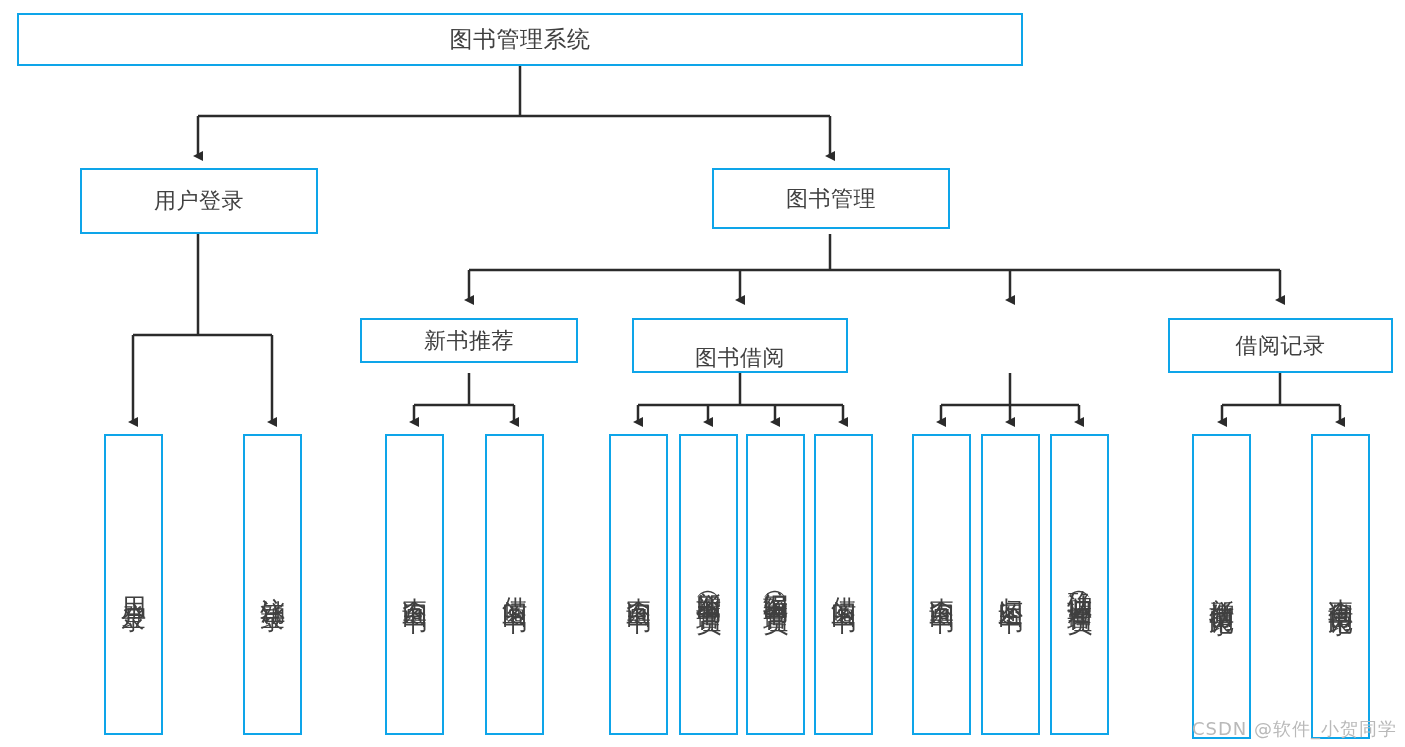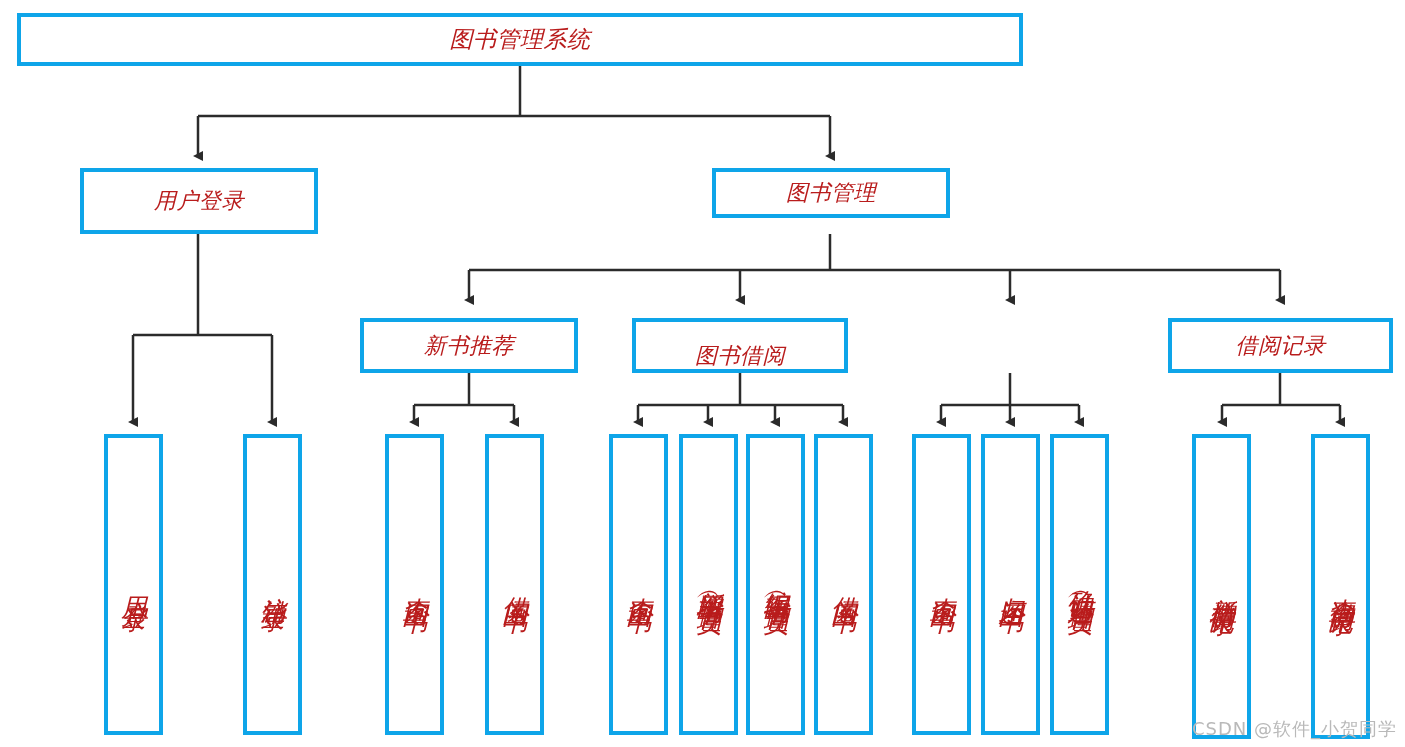--- a/index.html
+++ b/index.html
@@ -21,27 +21,26 @@
   #diagram-svg {
     position: absolute;
     left: 0;
     top: 0;
     width: 1405px;
     height: 747px;
   }
   .node {
     position: absolute;
     box-sizing: border-box;
-    border: 4px solid #0ea5e9;
+    border: 2px solid #0ea5e9;
     background: #ffffff;
     display: flex;
     align-items: center;
     justify-content: center;
-    color: #b91c1c;
-    font-style: italic;
+    color: #404040;
   }
   .node-label {
     display: block;
     text-align: center;
     line-height: 1.18;
     white-space: nowrap;
   }
   
   .node.horiz .node-label {
     font-size: 22px;
@@ -135,25 +134,25 @@
     </g>
   </svg>
 
   <div class="node horiz root" style="left:17px; top:13px; width:1006px; height:53px;">
     <span class="node-label">图书管理系统</span>
   </div>
 
   <div class="node horiz" style="left:80px; top:168px; width:238px; height:66px;">
     <span class="node-label">用户登录</span>
   </div>
-  <div class="node horiz" style="left:712px; top:168px; width:238px; height:50px;">
+  <div class="node horiz" style="left:712px; top:168px; width:238px; height:61px;">
     <span class="node-label">图书管理</span>
   </div>
 
-  <div class="node horiz" style="left:360px; top:318px; width:218px; height:55px;">
+  <div class="node horiz" style="left:360px; top:318px; width:218px; height:45px;">
     <span class="node-label">新书推荐</span>
   </div>
   <div class="node horiz" style="left:632px; top:318px; width:216px; height:55px;align-items:flex-end;">
     <span class="node-label">图书借阅</span>
   </div>
   <div class="node horiz" style="left:1168px; top:318px; width:225px; height:55px;justify-content:center;">
     <span class="node-label">借阅记录</span>
   </div>
 
   <div class="node vert" style="left:104px; top:434px; width:59px; height:301px;">

